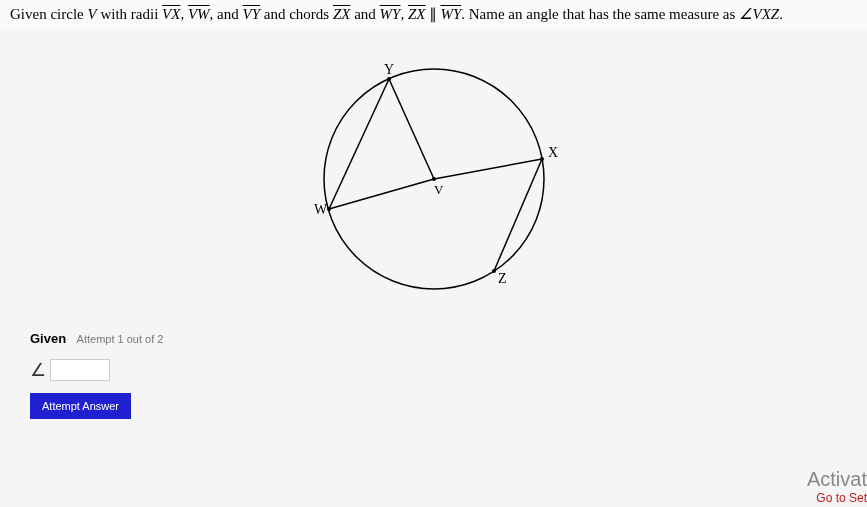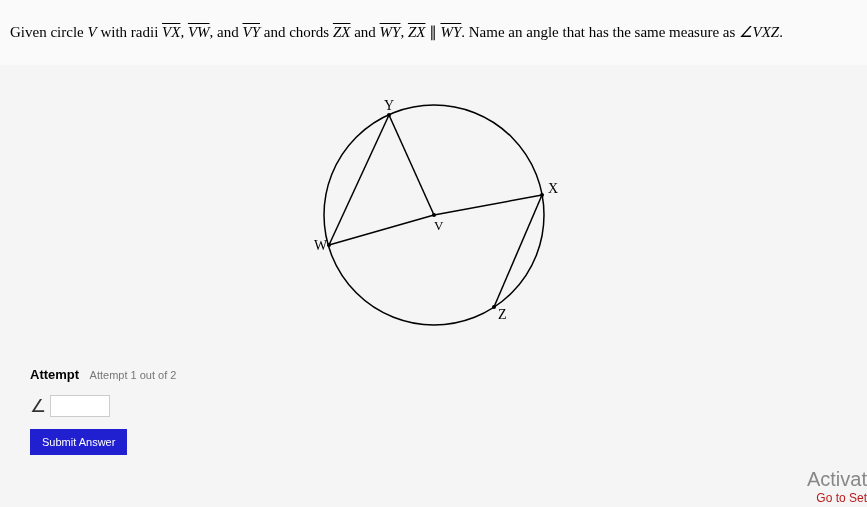--- a/index.html
+++ b/index.html
@@ -6,21 +6,21 @@
     body {
       font-family: 'Times New Roman', serif;
       background: #f5f5f5;
       width: 867px;
       height: 507px;
       position: relative;
       overflow: hidden;
     }
     .question-area {
       background: #fafafa;
-      padding: 22px 10px;
+      padding: 4px 10px;
       font-size: 15px;
       line-height: 1.4;
     }
     .overline {
       text-decoration: overline;
       font-style: italic;
     }
     .diagram-area {
       display: flex;
       justify-content: center;
@@ -113,26 +113,26 @@
     <text x="100" y="25" font-size="14" font-family="serif">Y</text>
     <text x="264" y="108" font-size="14" font-family="serif">X</text>
     <text x="150" y="145" font-size="13" font-family="serif">V</text>
     <text x="30" y="165" font-size="14" font-family="serif">W</text>
     <text x="214" y="234" font-size="14" font-family="serif">Z</text>
   </svg>
 </div>
 
 <div class="answer-section">
   <div>
-    <span class="answer-label">Attempt</span>
+    <span class="answer-label">Given</span>
     <span class="attempt-label">Attempt 1 out of 2</span>
   </div>
   <div class="input-row">
     <span class="angle-symbol">∠</span>
     <input class="answer-input" type="text" value="" style="">
   </div>
-  <button class="submit-btn">Submit Answer</button>
+  <button class="submit-btn">Attempt Answer</button>
 </div>
 
 <div class="watermark">
   <div>Activat</div>
   <div class="watermark-sub">Go to Set</div>
 </div>
 
 </body></html>

